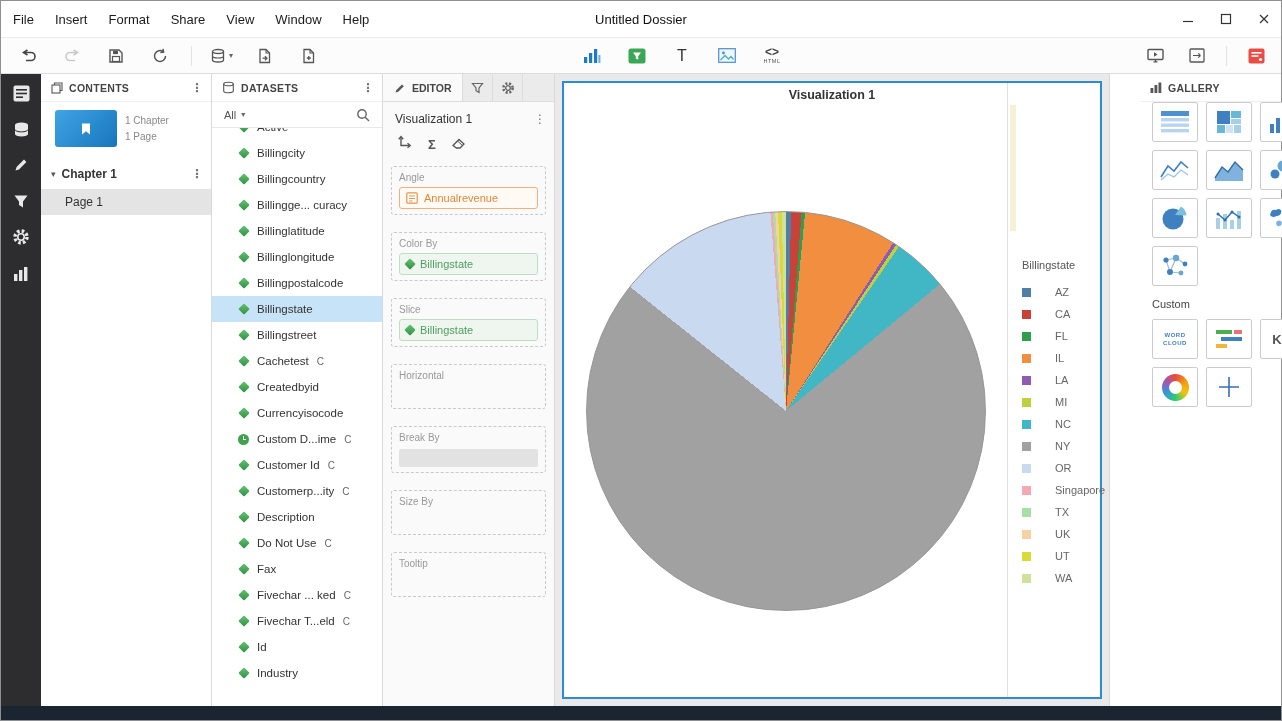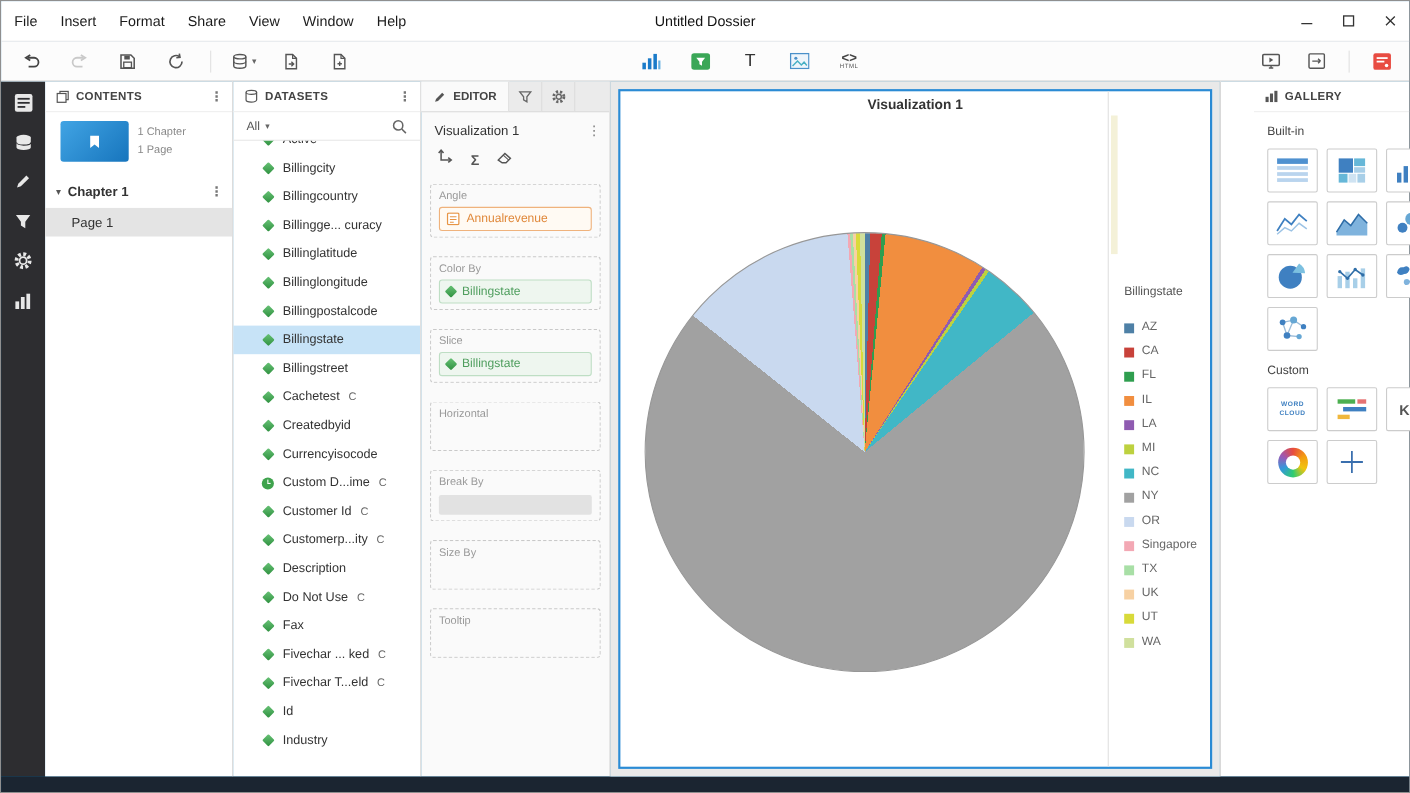--- a/index.html
+++ b/index.html
@@ -1,17 +1,17 @@
 <!DOCTYPE html>
 <html><head>
 <meta charset="utf-8">
 <style>
   *{margin:0;padding:0;box-sizing:border-box;}
   html,body{width:1282px;height:721px;overflow:hidden;font-family:"Liberation Sans","DejaVu Sans",sans-serif;background:#fff;}
-  .app{width:1282px;height:721px;display:flex;flex-direction:column;border:1px solid #8f8f8f;background:#0369a1;}
+  .app{width:1282px;height:721px;display:flex;flex-direction:column;border:1px solid #8f8f8f;background:#15803d;}
 
   
   .titlebar{height:37px;flex:0 0 auto;background:#fff;border-bottom:1px solid #eaeaea;display:flex;align-items:center;position:relative;}
   .menus{display:flex;gap:15px;padding-left:9px;font-size:13px;color:#1b1b1b;}
   .menu-item{cursor:default;padding:2px 3px;}
   .window-title{position:absolute;left:50%;transform:translateX(-50%);font-size:13px;color:#111;}
   .win-controls{position:absolute;right:8px;top:0;height:100%;display:flex;align-items:center;gap:20px;}
   .winbtn{width:18px;height:18px;display:flex;align-items:center;justify-content:center;cursor:pointer;}
 
   
@@ -90,21 +90,21 @@
 
   
   .viz-box{position:absolute;left:7px;top:7px;right:7px;bottom:7px;background:#fff;border:2px solid #2b8bd4;}
   .viz-title{position:absolute;top:5px;left:0;right:0;text-align:center;font-size:12.5px;font-weight:bold;color:#333;}
   .plot{position:absolute;left:0;top:0;bottom:0;right:92px;border-right:1px solid #e0e0e0;}
   .pie{position:absolute;width:400px;height:400px;border-radius:50%;left:calc(50% - 200px);top:128px;border:1px solid #979797;cursor:pointer;}
   .legend{position:absolute;top:0;right:0;width:92px;bottom:0;}
   .legend-scroll{position:absolute;left:2px;top:22px;width:6px;height:126px;background:#f4f1d8;}
   .legend-title{position:absolute;top:176px;left:14px;font-size:11px;color:#555;}
   .legend-items{position:absolute;top:198px;left:14px;display:flex;flex-direction:column;}
-  .legend-item{height:22px;display:flex;align-items:flex-end;gap:7px;font-size:11px;color:#666;cursor:pointer;}
+  .legend-item{height:22px;display:flex;align-items:center;gap:24px;font-size:11px;color:#666;cursor:pointer;}
   .swatch{width:9px;height:9px;flex:0 0 auto;}
 
   
   .gal-label{font-size:11px;color:#444;padding:12px 0 9px 12px;}
   .gal-grid{display:grid;grid-template-columns:repeat(3,46px);gap:8px;padding-left:12px;}
   .tile{width:46px;height:40px;border:1px solid #ccc;border-radius:2px;background:#fff;display:flex;align-items:center;justify-content:center;cursor:pointer;}
   .kpi-tile span{font-size:13px;font-weight:bold;color:#555;}
   .wordcloud{font-size:6px;font-weight:bold;color:#3f80c1;text-align:center;width:32px;line-height:1.4;letter-spacing:.5px;}
   .ring{width:27px;height:27px;border-radius:50%;background:conic-gradient(#e84c3d,#f39c12,#f1c40f,#2ecc71,#3498db,#9b59b6,#e84c3d);position:relative;}
   .ring::after{content:"";position:absolute;left:7px;top:7px;width:13px;height:13px;background:#fff;border-radius:50%;}
@@ -664,21 +664,20 @@
 
     <section class="panel gallery-panel">
       <div class="panel-header">
         <svg width="12" height="11">
             <rect x="0.5" y="6" width="2.8" height="5" fill="#555"></rect>
             <rect x="4.5" y="3" width="2.8" height="8" fill="#555"></rect>
             <rect x="8.5" y="0.5" width="2.8" height="10.5" fill="#555"></rect>
           </svg>
         <span>GALLERY</span>
       </div>
-      <div class="gal-label">Built-in</div>
       <div class="gal-grid">
         <div class="tile">
             <svg width="30" height="26">
               <rect x="1" y="2" width="28" height="5" fill="#4f91d0"></rect>
               <rect x="1" y="9" width="28" height="3.4" fill="#b9d4ee"></rect>
               <rect x="1" y="14.5" width="28" height="3.4" fill="#b9d4ee"></rect>
               <rect x="1" y="20" width="28" height="3.4" fill="#b9d4ee"></rect>
             </svg>
           </div>
         <div class="tile">

